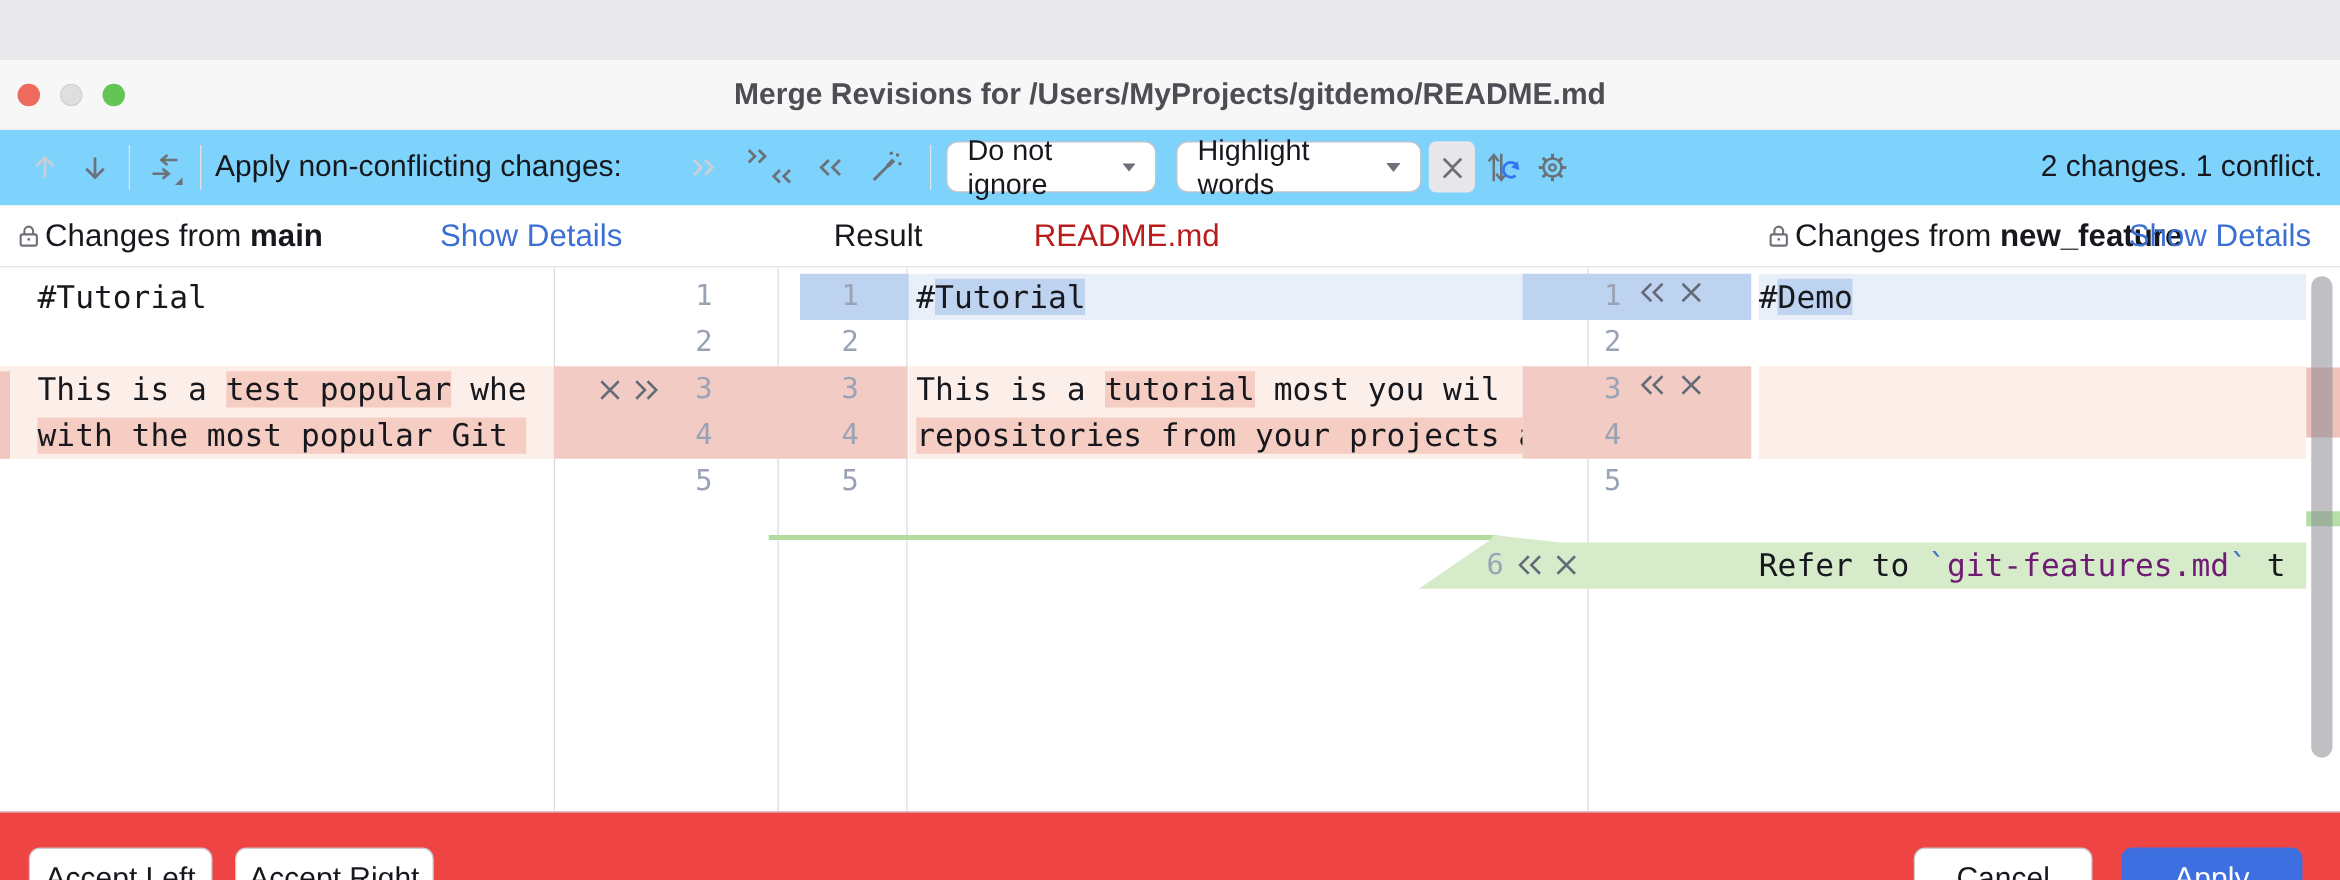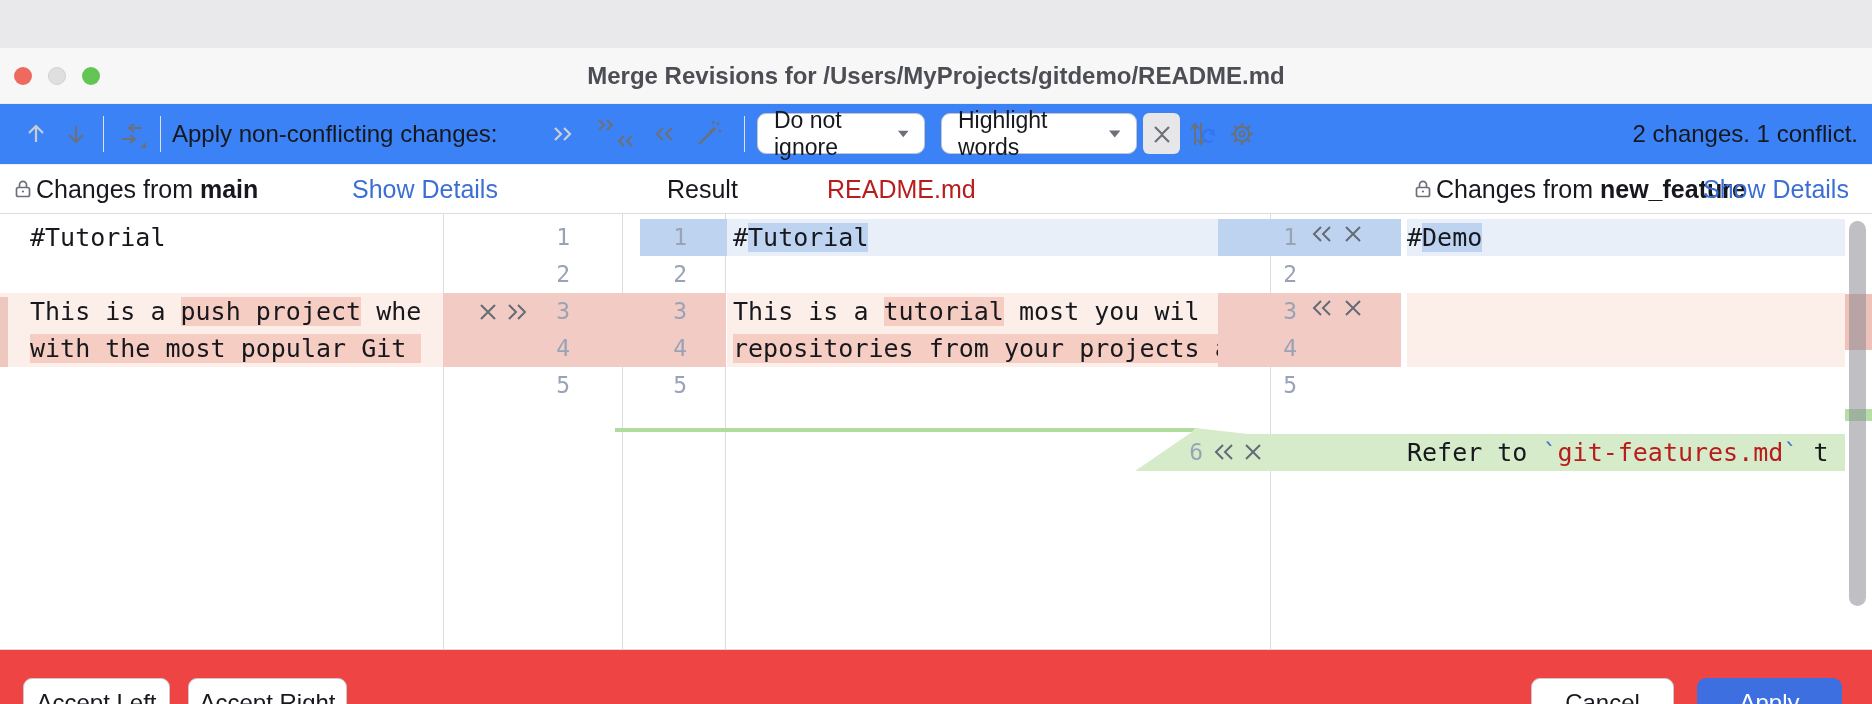--- a/index.html
+++ b/index.html
@@ -7,21 +7,21 @@
           font-family:"Liberation Sans",sans-serif;color:#16181d;margin-top:48px;}
   
   .titlebar{position:relative;height:55px;background:#f7f7f8;border-bottom:1px solid #ececef;}
   .tl{position:absolute;top:19px;width:18px;height:18px;border-radius:50%;}
   .tl.red{left:14px;background:#ee6a5f;}
   .tl.gray{left:48px;background:#dfdfdf;border:1px solid #d2d2d4;width:16px;height:16px;}
   .tl.green{left:82px;background:#62c554;}
   .title{position:absolute;left:0;right:0;top:0;line-height:55px;text-align:center;
          font-weight:bold;font-size:24px;color:#4c4e54;}
   
-  .toolbar{position:relative;height:60px;background:#3b82f6;border-bottom:1px solid #f0f0f2;}
+  .toolbar{position:relative;height:60px;background:#7dd3fc;border-bottom:1px solid #f0f0f2;}
   .tbtn{position:absolute;top:14px;width:32px;height:32px;display:flex;align-items:center;justify-content:center;border-radius:6px;}
   .tdiv{position:absolute;top:12px;width:1px;height:36px;background:#e2e2e6;}
   .tlabel{position:absolute;left:172px;top:0;line-height:60px;font-size:24px;color:#16181d;}
   .tselect{position:absolute;top:9px;height:41px;border:1px solid #c4c4ca;border-radius:9px;
            display:flex;align-items:center;gap:12px;padding:0 16px;font-size:23px;color:#16181d;background:#fff;box-sizing:border-box;}
   .toggled{background:#e7e7ea;}
   .status{position:absolute;right:14px;top:0;line-height:60px;font-size:24px;color:#16181d;}
   
   .paneheaders{position:relative;height:48px;background:#fff;border-bottom:1px solid #dcdce0;font-size:25px;}
   .ph{position:absolute;top:0;line-height:48px;white-space:pre;}
@@ -34,21 +34,21 @@
   .vd{position:absolute;top:0;bottom:0;width:1px;background:#dcdce1;}
   .cell{position:absolute;height:37px;}
   .bgB{background:#e9eff9;} .bgBd{background:#bed3ef;}
   .bgP{background:#fceee9;} .bgPd{background:#f2ccc4;}
   .num{position:absolute;width:50px;height:37px;line-height:37px;text-align:right;
        font-size:23px;color:#9aa3b6;}
   .gicon{position:absolute;width:22px;height:22px;}
   .clip{position:absolute;top:0;bottom:0;overflow:hidden;}
   .code{position:absolute;height:37px;line-height:37px;font-size:25px;white-space:pre;color:#16181d;}
   .hlB{background:#bed3ef;} .hlP{background:#f5cdc3;}
-  .tick{color:#3b74c9;} .fname{color:#b91c1c;}
+  .tick{color:#3b74c9;} .fname{color:#701a75;}
   .thumb{position:absolute;left:1849px;top:7px;width:17px;height:385px;border-radius:9px;
          background:rgba(140,140,148,.55);}
   .stripe{position:absolute;}
   
   .bottombar{position:relative;height:103px;background:#ef4444;border-top:1px solid #d9d9de;}
   .btn{position:absolute;top:28px;height:50px;border:1px solid #c8c8ce;border-radius:9px;background:#fff;
        font-family:"Liberation Sans",sans-serif;font-size:24px;color:#16181d;cursor:pointer;}
   .btn.primary{background:#3e6fe1;border-color:#3e6fe1;color:#fff;}
   svg{display:block;}
 </style>
@@ -261,21 +261,21 @@
         </svg>
     </div>
     <div class="gicon" style="left:1242px;top:227px">
       <svg width="22" height="22" viewBox="0 0 22 22">
           <path d="M4 4 L18 18 M18 4 L4 18" stroke="#646b76" stroke-width="2" fill="none"></path>
         </svg>
     </div>
 
     <div class="clip" style="left:0;width:443px">
       <div class="code" style="left:30px;top:5px"><span>#Tutorial</span></div>
-      <div class="code" style="left:30px;top:79px"><span>This is a </span><span class="hlP">push project</span><span> whe</span></div>
+      <div class="code" style="left:30px;top:79px"><span>This is a </span><span class="hlP">test popular</span><span> whe</span></div>
       <div class="code" style="left:30px;top:116px"><span class="hlP">with the most popular Git </span></div>
     </div>
 
     <div class="clip" style="left:727px;width:491px">
       <div class="code" style="left:6px;top:5px"><span>#</span><span class="hlB">Tutorial</span></div>
       <div class="code" style="left:6px;top:79px"><span>This is a </span><span class="hlP">tutorial</span><span> most you wil</span></div>
       <div class="code" style="left:6px;top:116px"><span class="hlP">repositories from your projects a</span></div>
     </div>
 
     <div class="clip" style="left:1407px;width:440px">

